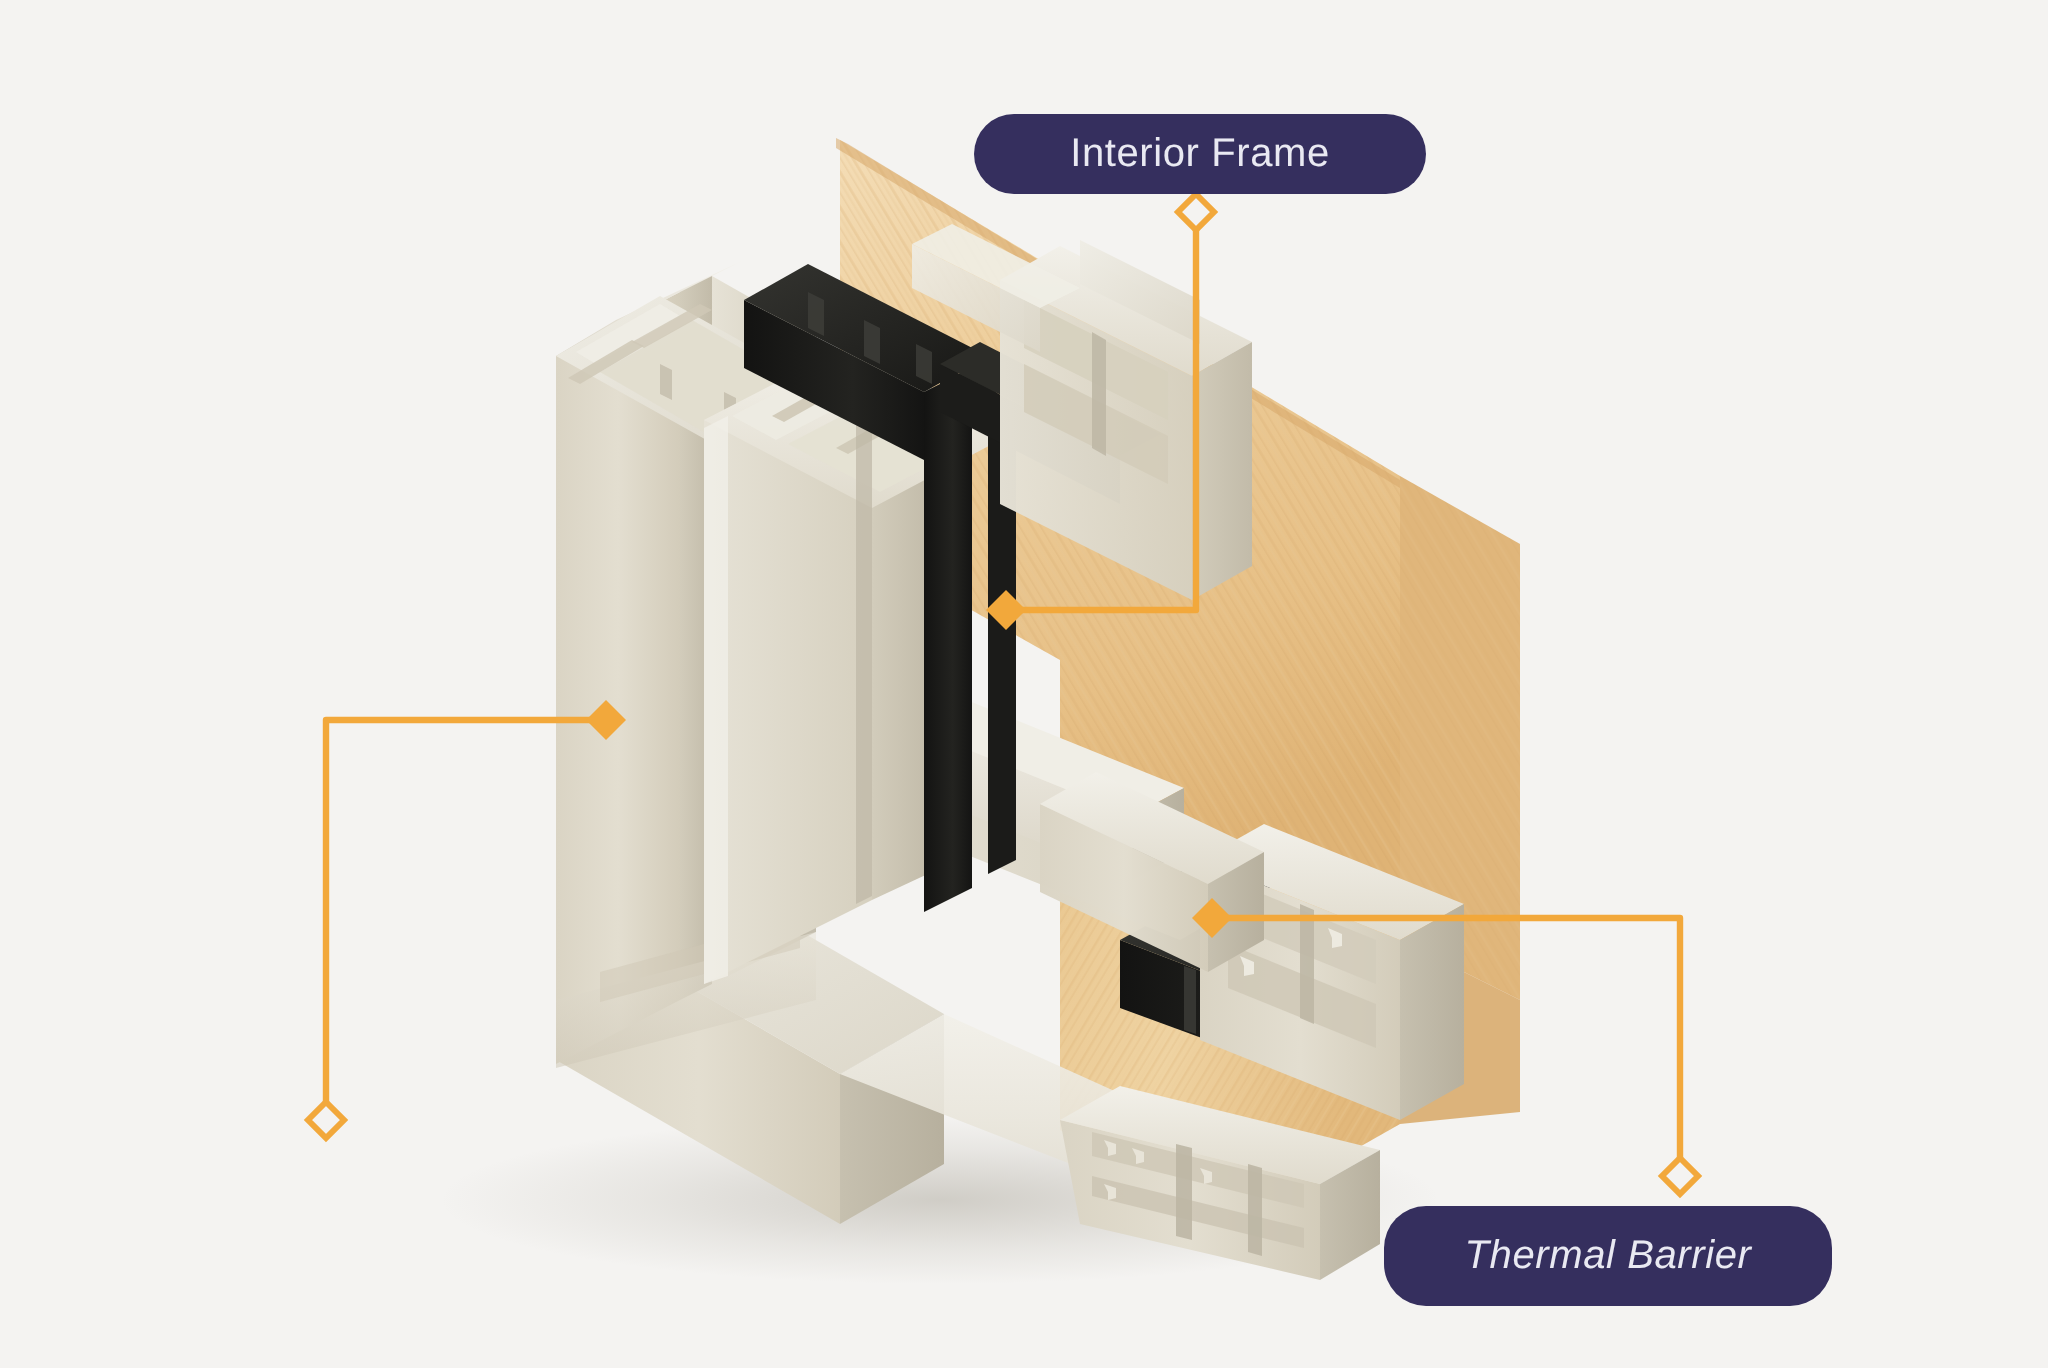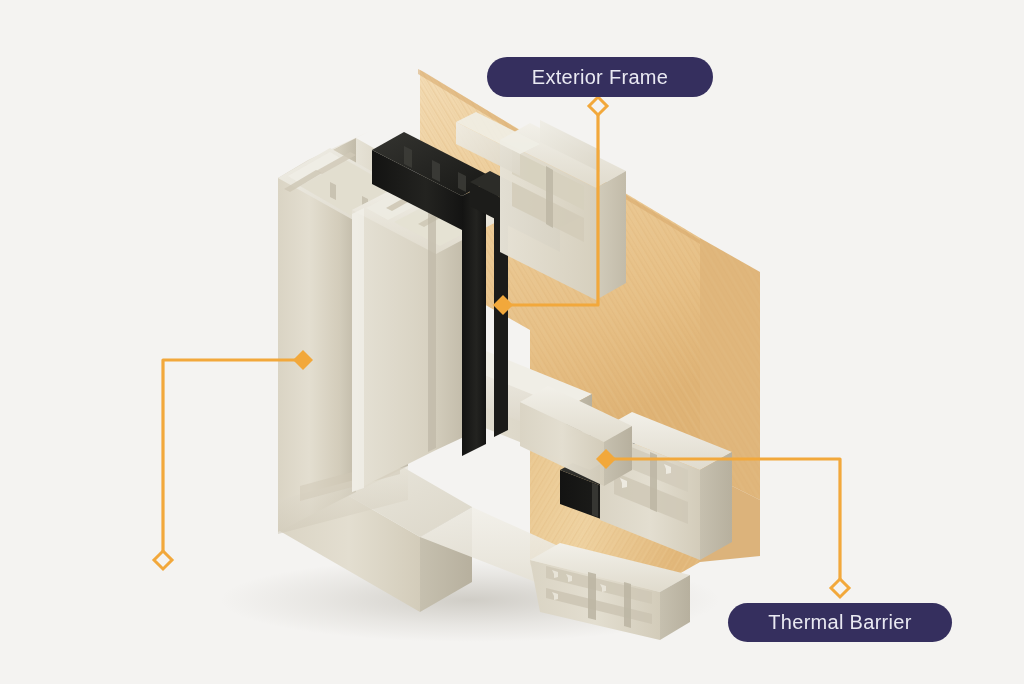--- a/index.html
+++ b/index.html
@@ -36,21 +36,21 @@
     border-radius: 21px;
     color: #e9e9f2;
     font-family: "Liberation Sans", sans-serif;
     font-size: 20px;
     letter-spacing: 0.3px;
     white-space: nowrap;
     user-select: none;
   }
   #pill-interior  { left: 487px; top: 57px;  width: 226px; height: 40px; }
   #pill-exterior  { left: 101px; top: 573px; width: 229px; height: 40px; }
-  #pill-thermal   { left: 728px; top: 603px; width: 224px; height: 39px; }
+  #pill-thermal   { left: 692px; top: 603px; width: 224px; height: 50px; font-style: italic; }
 </style>
 </head>
 <body>
 
 <div id="stage">
 
   <svg id="diagram-svg" viewBox="0 0 1024 684">
     <defs>
 
       <linearGradient id="gAlFaceL" x1="0" y1="0" x2="1" y2="0">
@@ -300,21 +300,21 @@
     </g>
 
     <g fill="#F4F3F1" stroke="#F2A83B" stroke-width="3">
       <polygon points="598,97 607,106 598,115 589,106"></polygon>
       <polygon points="163,551 172,560 163,569 154,560"></polygon>
       <polygon points="840,579 849,588 840,597 831,588"></polygon>
     </g>
   </svg>
 
   <div class="callout-pill" id="pill-interior">
-    <span>Exterior Frame</span>
+    <span>Interior Frame</span>
   </div>
 
 
   <div class="callout-pill" id="pill-thermal">
     <span>Thermal Barrier</span>
   </div>
 
 </div>
 
 </body></html>

